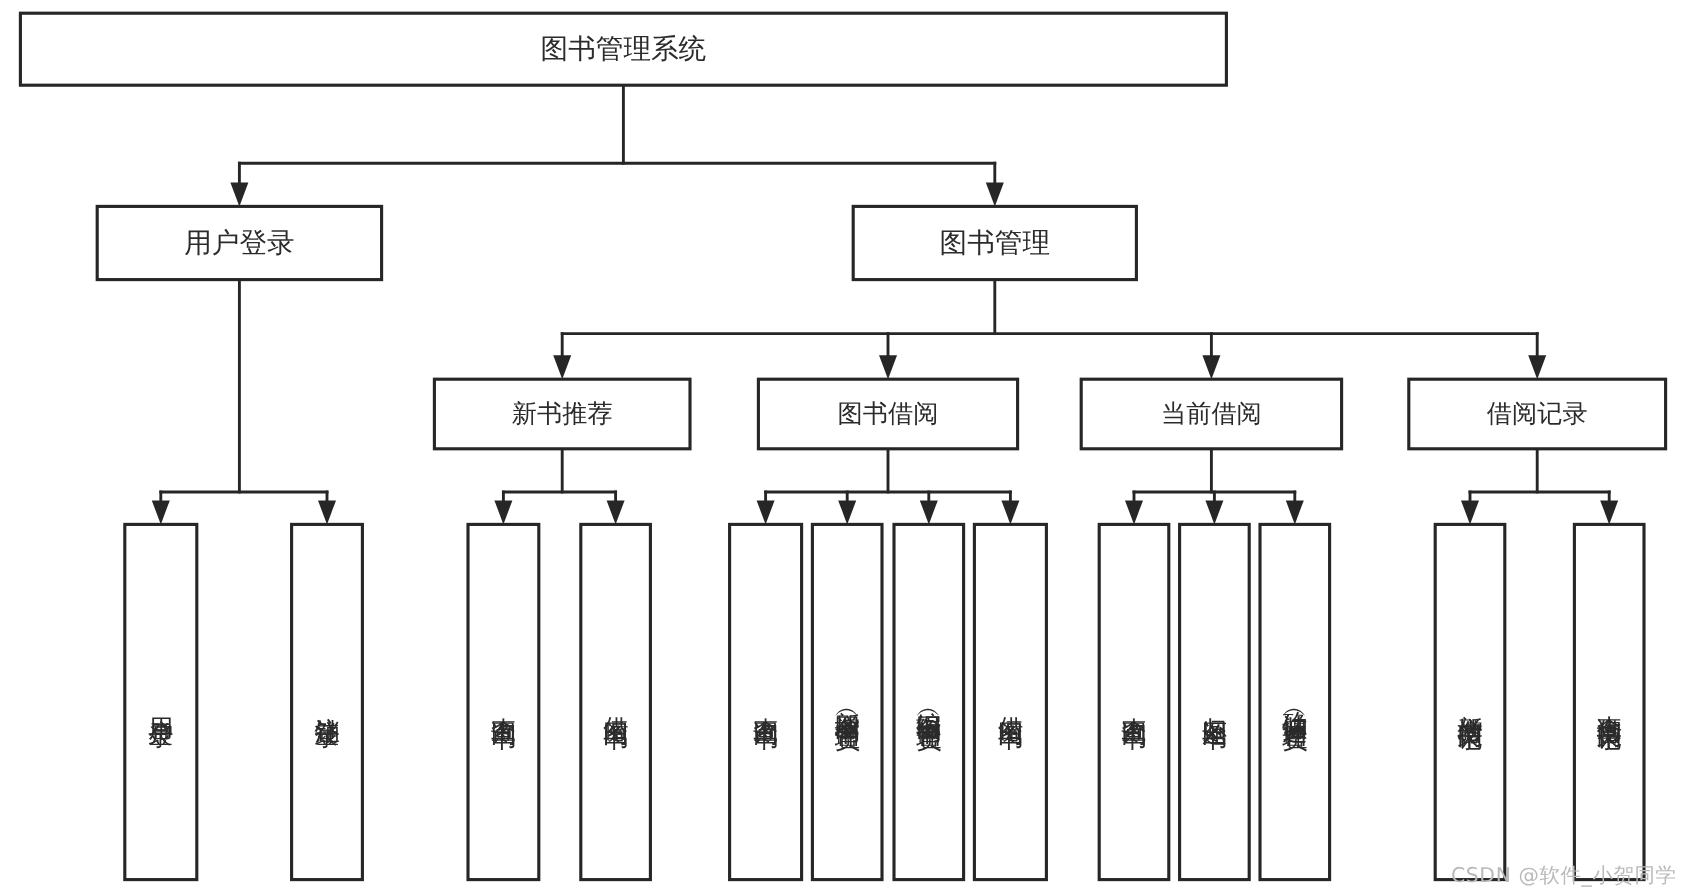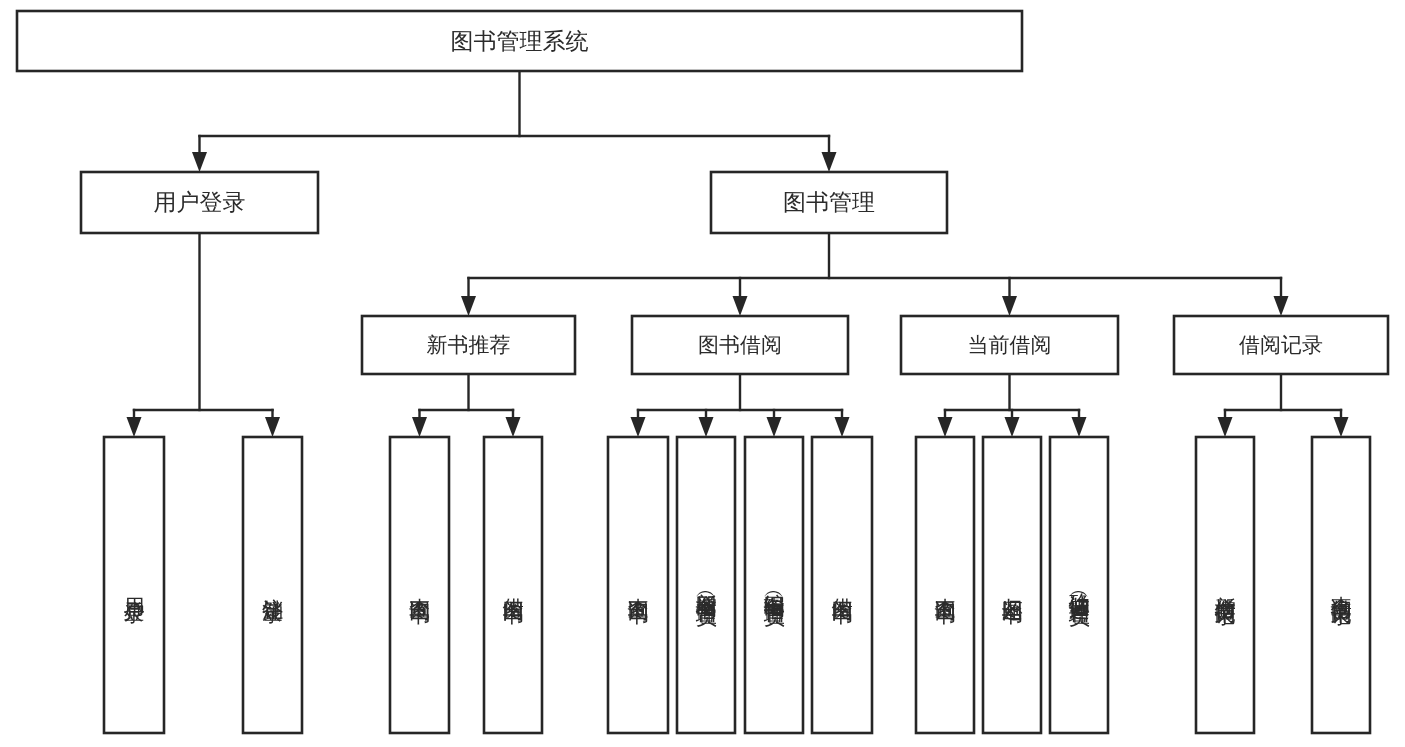--- a/index.html
+++ b/index.html
@@ -207,13 +207,14 @@
         <span class="leaf-label">确认归还（管理员）</span>
       </div>
       <div class="leaf-label-wrap" style="left: 1196px; top: 437px; width: 58px; height: 296px;">
         <span class="leaf-label">新增借阅记录</span>
       </div>
       <div class="leaf-label-wrap" style="left: 1312px; top: 437px; width: 58px; height: 296px;">
         <span class="leaf-label">查询借阅记录</span>
       </div>
     </div>
 
+  <div class="watermark">CSDN @软件_小贺同学</div>
 </div>
 
 </body></html>

